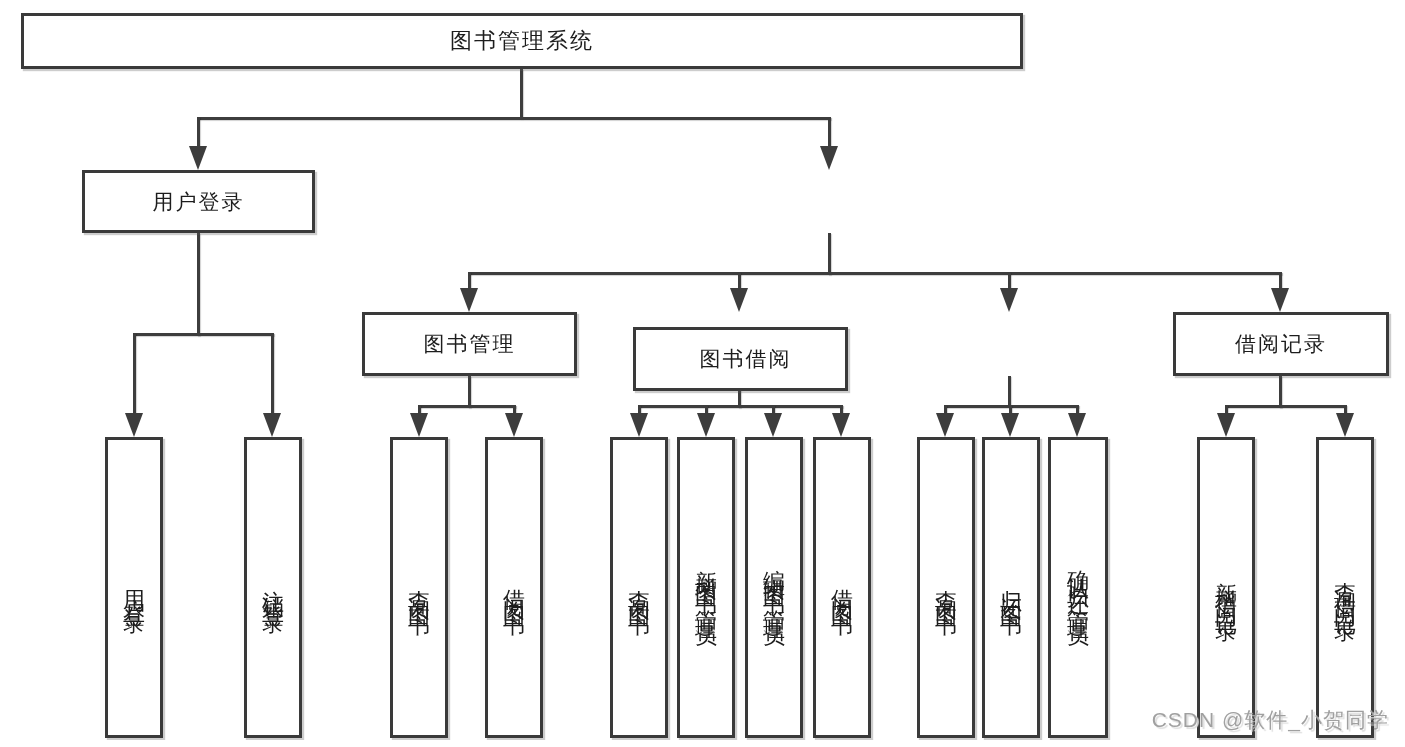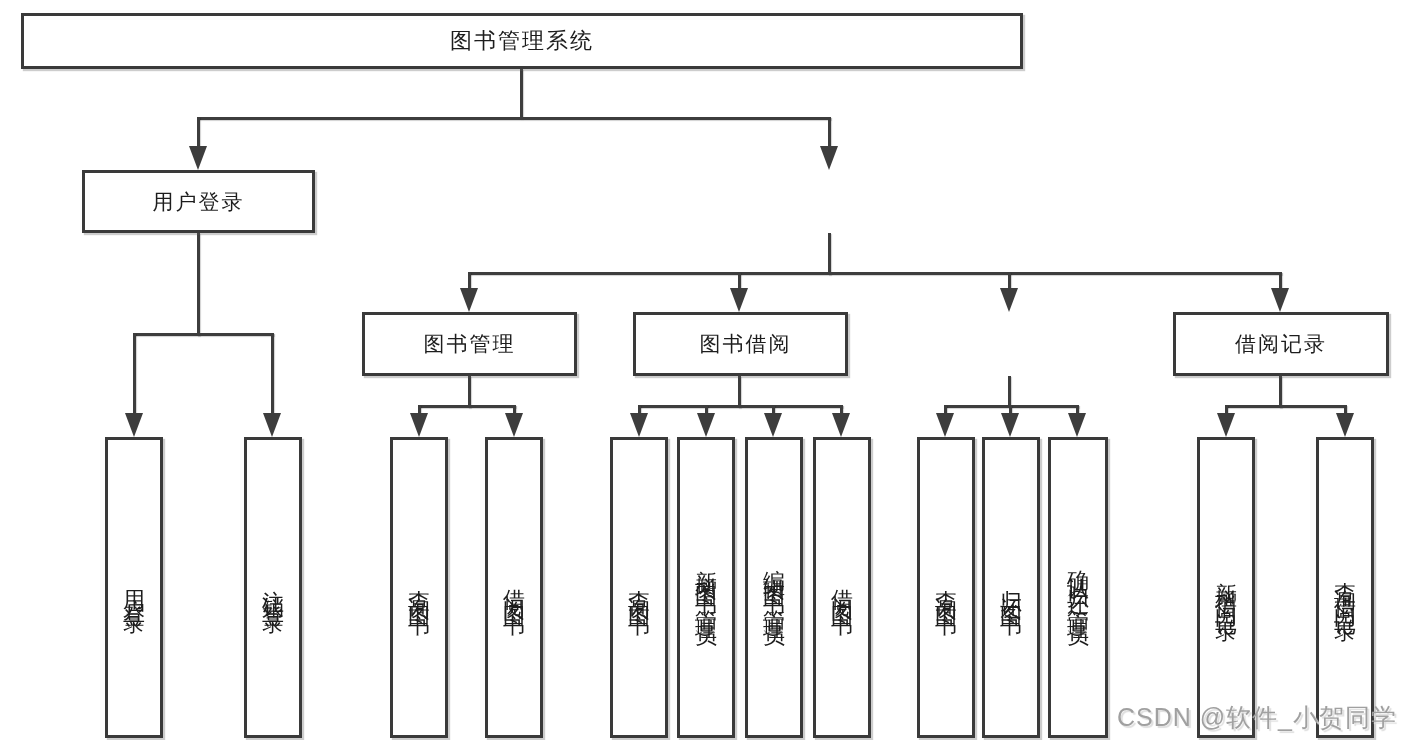--- a/index.html
+++ b/index.html
@@ -57,23 +57,23 @@
     position: absolute;
     width: 0;
     height: 0;
     border-left: 9px solid transparent;
     border-right: 9px solid transparent;
     border-top: 24px solid #3d3d3d;
     z-index: 1;
   }
   .watermark {
     position: absolute;
-    right: 8px;
+    right: 16px;
     bottom: 6px;
-    font-size: 25px;
+    font-size: 21px;
     color: #a0a0a0;
     text-shadow: 2px 2px 1px #dedede;
     letter-spacing: 1px;
     z-index: 3;
     white-space: nowrap;
   }
 </style>
 </head>
 <body>
 
@@ -108,21 +108,21 @@
   <div class="vline" style="left:738px; top:272px; height:18px;"></div>
   <div class="arrow" style="left:730px; top:288px;"></div>
   <div class="vline" style="left:1008px; top:272px; height:18px;"></div>
   <div class="arrow" style="left:1000px; top:288px;"></div>
   <div class="vline" style="left:1279px; top:272px; height:18px;"></div>
   <div class="arrow" style="left:1271px; top:288px;"></div>
 
   <div class="box hbox" style="left:362px; top:312px; width:215px; height:64px;">
     <span>图书管理</span>
   </div>
-  <div class="box hbox" style="left:633px; top:312px; width:215px; height:64px;padding-left:10px;">
+  <div class="box hbox" style="left:633px; top:327px; width:215px; height:64px;padding-left:10px;">
     <span>图书借阅</span>
   </div>
   <div class="box hbox" style="left:1173px; top:312px; width:216px; height:64px;">
     <span>借阅记录</span>
   </div>
 
   <div class="vline" style="left:468px; top:376px; height:32px;"></div>
   <div class="hline" style="left:418px; top:405px; width:98px;"></div>
   <div class="vline" style="left:418px; top:405px; height:12px;"></div>
   <div class="arrow" style="left:410px; top:413px;"></div>

